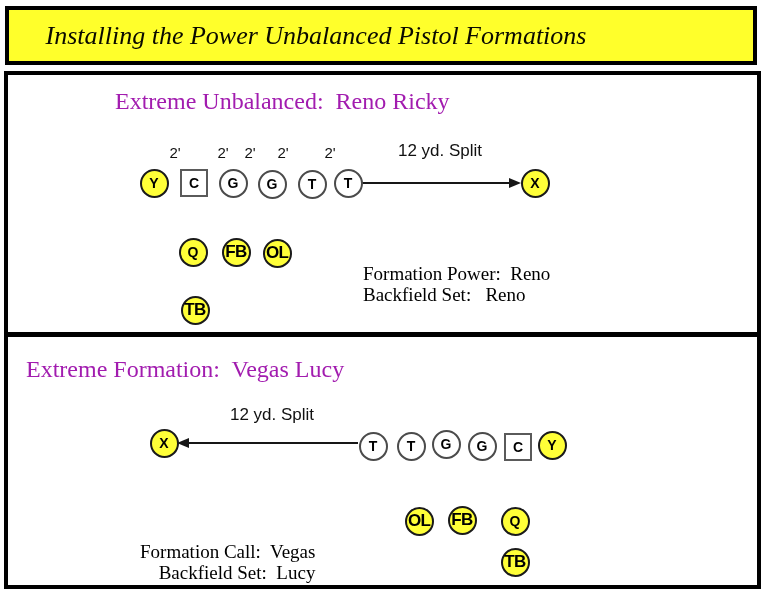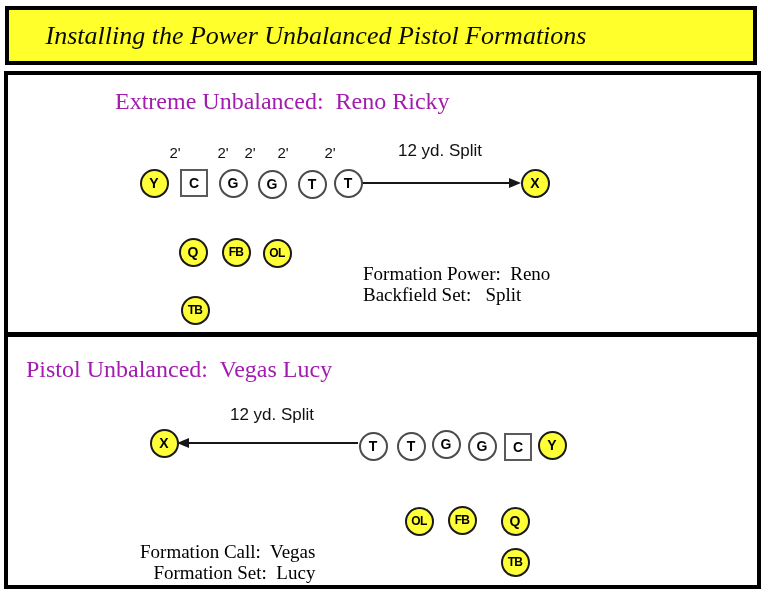--- a/index.html
+++ b/index.html
@@ -38,21 +38,21 @@
   .info-2 { left: 140px; top: 541px; text-align: right; }
   .info-block div { white-space: pre; }
   .player {
     position: absolute; display: flex; align-items: center; justify-content: center;
     font-family: "Liberation Sans", sans-serif; font-weight: bold; font-size: 14px;
     color: #000000; background: #ffffff; width: 29px; height: 29px;
     border: 2px solid #4b4b4b; border-radius: 50%;
   }
   .player.yellow { background: #ffff38; border-color: #1a1a1a; }
   .player.square { border-radius: 0; width: 28px; height: 28px; border-color: #5a5a5a; }
-  .player.two { font-size: 12px; letter-spacing: -0.7px; }
+  .player.two { font-size: 17px; letter-spacing: -0.7px; }
   .diagram-label {
     position: absolute; transform: translate(-50%, -50%);
     font-family: "Liberation Sans", sans-serif; color: #111111; white-space: pre;
   }
   .spacing-label { font-size: 15px; }
   .split-label { font-size: 17px; }
   .arrow-line { position: absolute; height: 2px; background: #161616; }
   .arrow-head { position: absolute; width: 0; height: 0; border-top: 5px solid transparent; border-bottom: 5px solid transparent; }
   .arrow-head.right { border-left: 12px solid #161616; }
   .arrow-head.left  { border-right: 12px solid #161616; }
@@ -64,29 +64,29 @@
 
   <div class="banner">
     <div class="banner-title">Installing the Power Unbalanced Pistol Formations</div>
   </div>
 
   <div class="main-box">
     <div class="divider"></div>
   </div>
 
   <div class="panel-heading heading-1">Extreme Unbalanced:  Reno Ricky</div>
-  <div class="panel-heading heading-2">Pistol Unbalanced:  Vegas Lucy</div>
+  <div class="panel-heading heading-2">Extreme Formation:  Vegas Lucy</div>
 
   <div class="info-block info-1">
     <div>Formation Power:  Reno</div>
-    <div>Backfield Set:   Split</div>
+    <div>Backfield Set:   Reno</div>
   </div>
   <div class="info-block info-2">
     <div>Formation Call:  Vegas</div>
-    <div>Formation Set:  Lucy</div>
+    <div>Backfield Set:  Lucy</div>
   </div>
 
   <div class="layer">
       <div class="diagram-label spacing-label" style="left: 175px; top: 152px;">2'</div>
       <div class="diagram-label spacing-label" style="left: 223px; top: 152px;">2'</div>
       <div class="diagram-label spacing-label" style="left: 250px; top: 152px;">2'</div>
       <div class="diagram-label spacing-label" style="left: 283px; top: 152px;">2'</div>
       <div class="diagram-label spacing-label" style="left: 330px; top: 152px;">2'</div>
       <div class="diagram-label split-label" style="left: 440px; top: 151px;">12 yd. Split</div>
       <div class="arrow-line" style="left: 362px; width: 149px; top: 182px;"></div>

